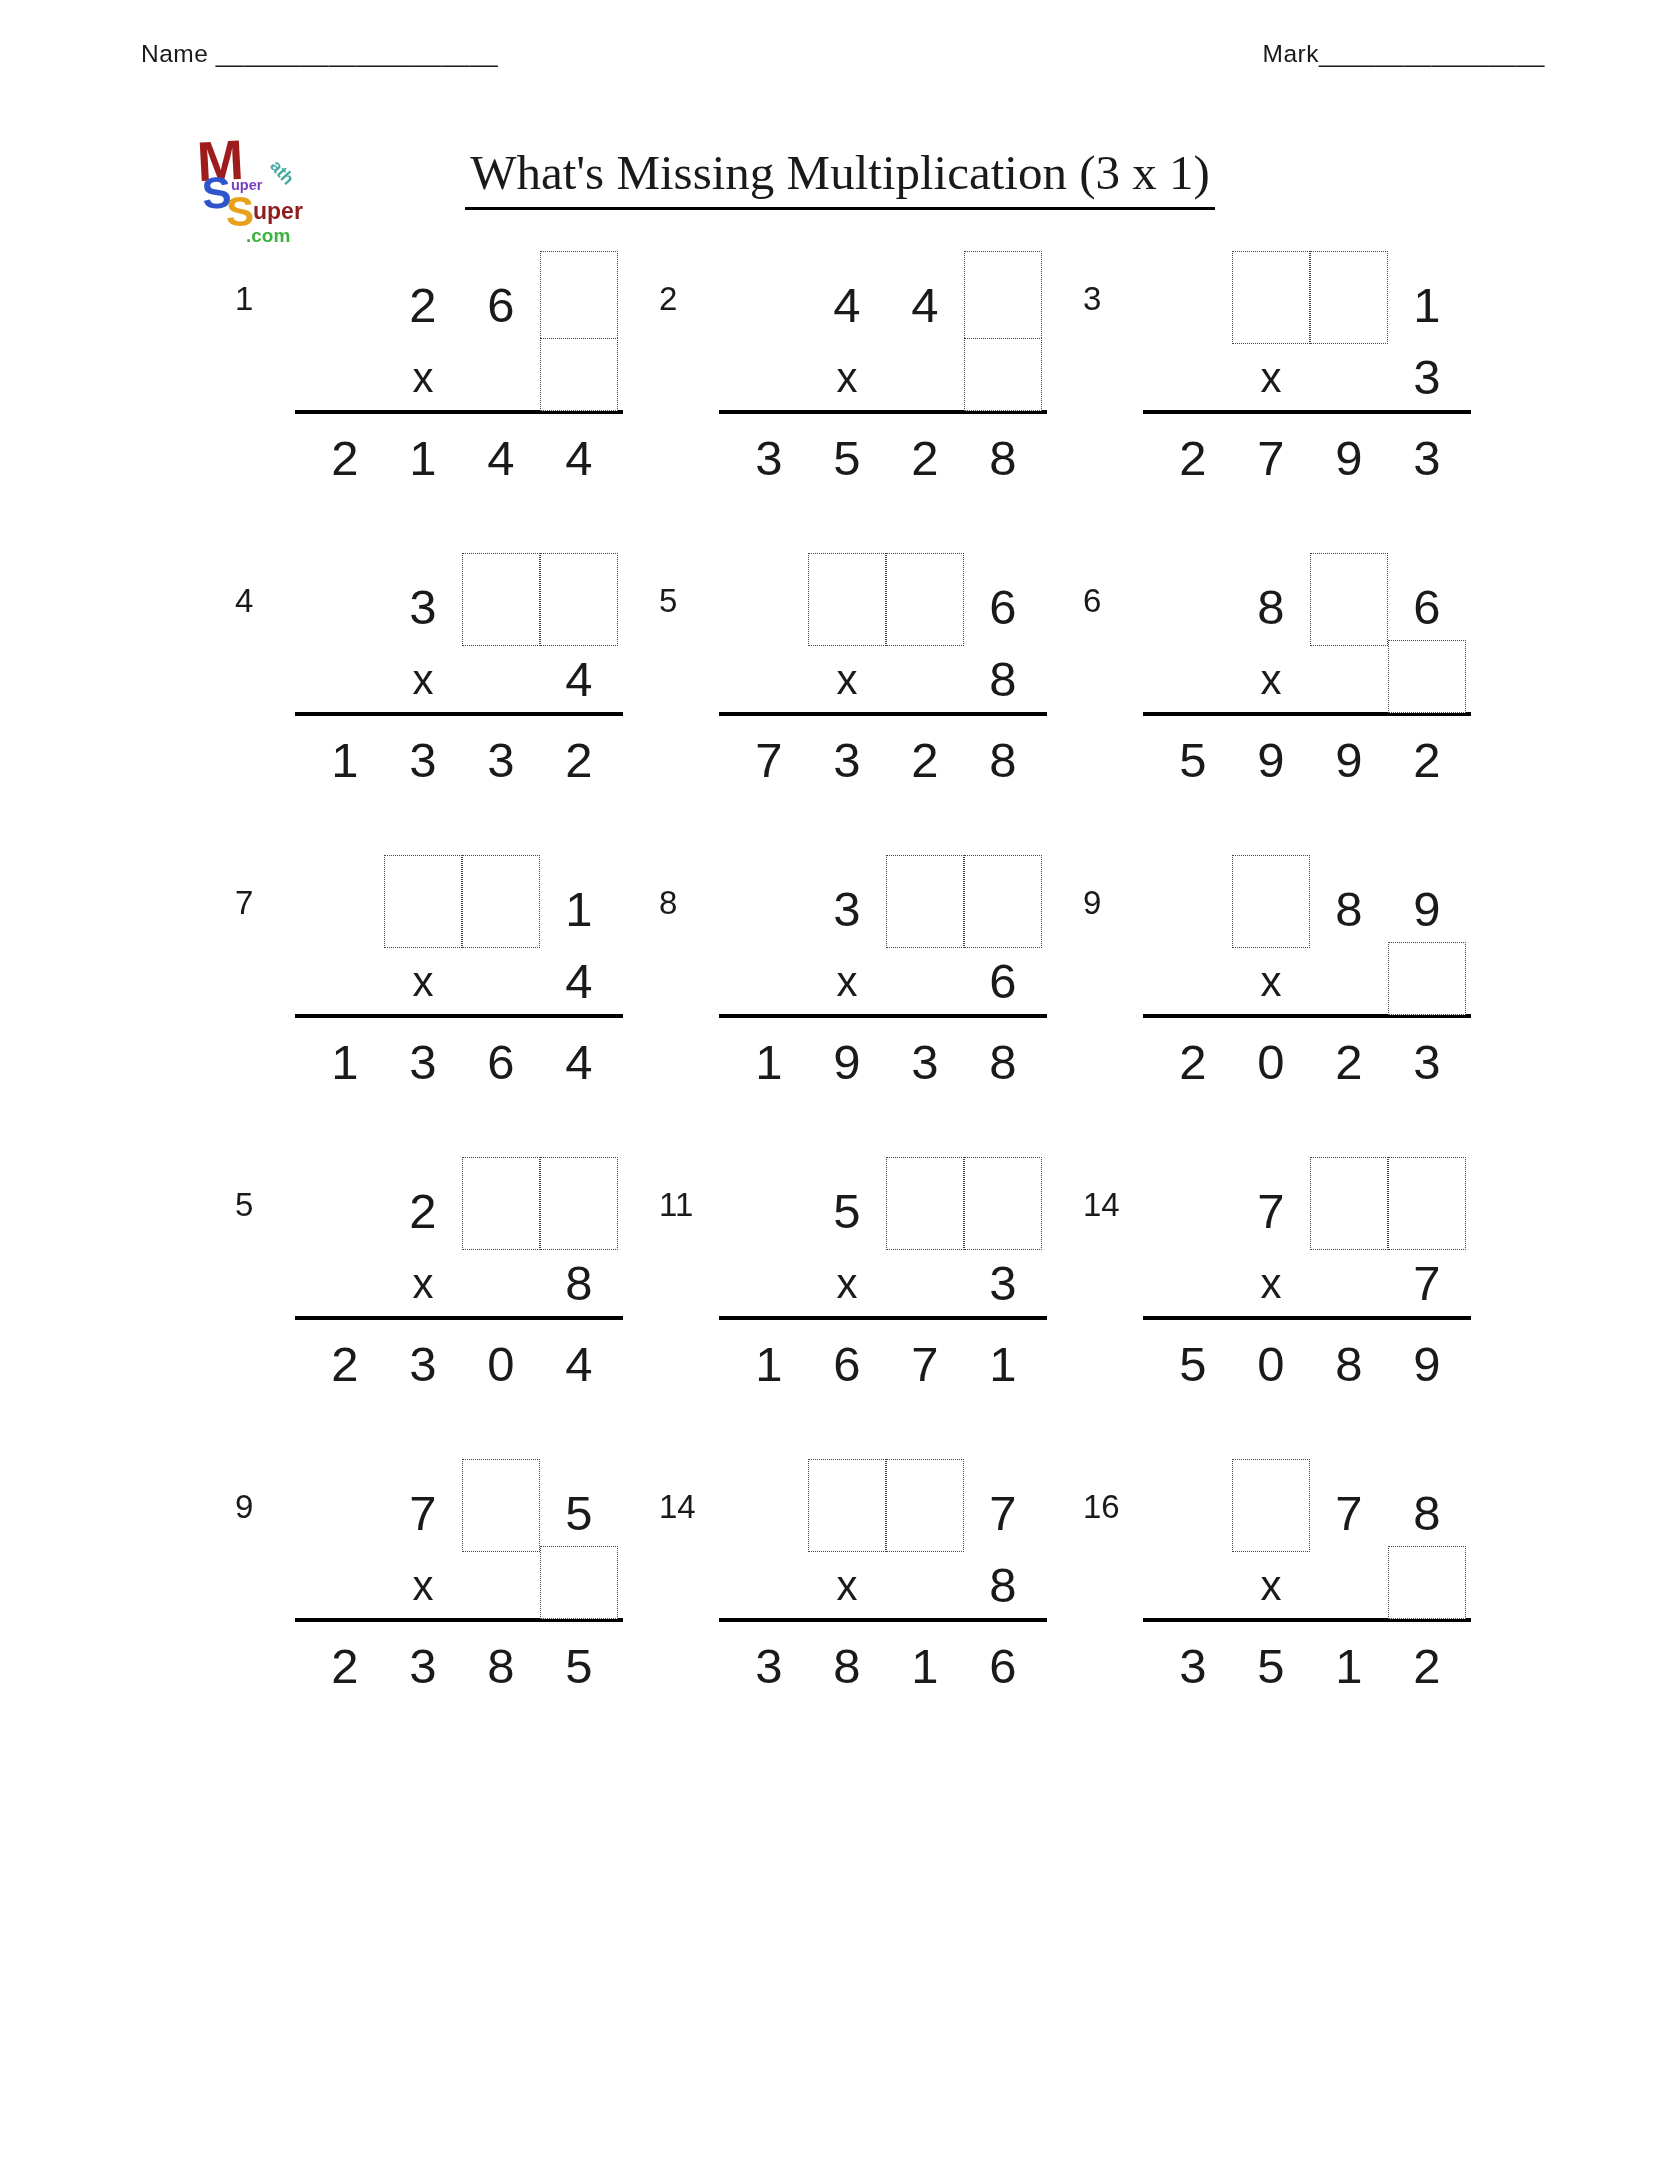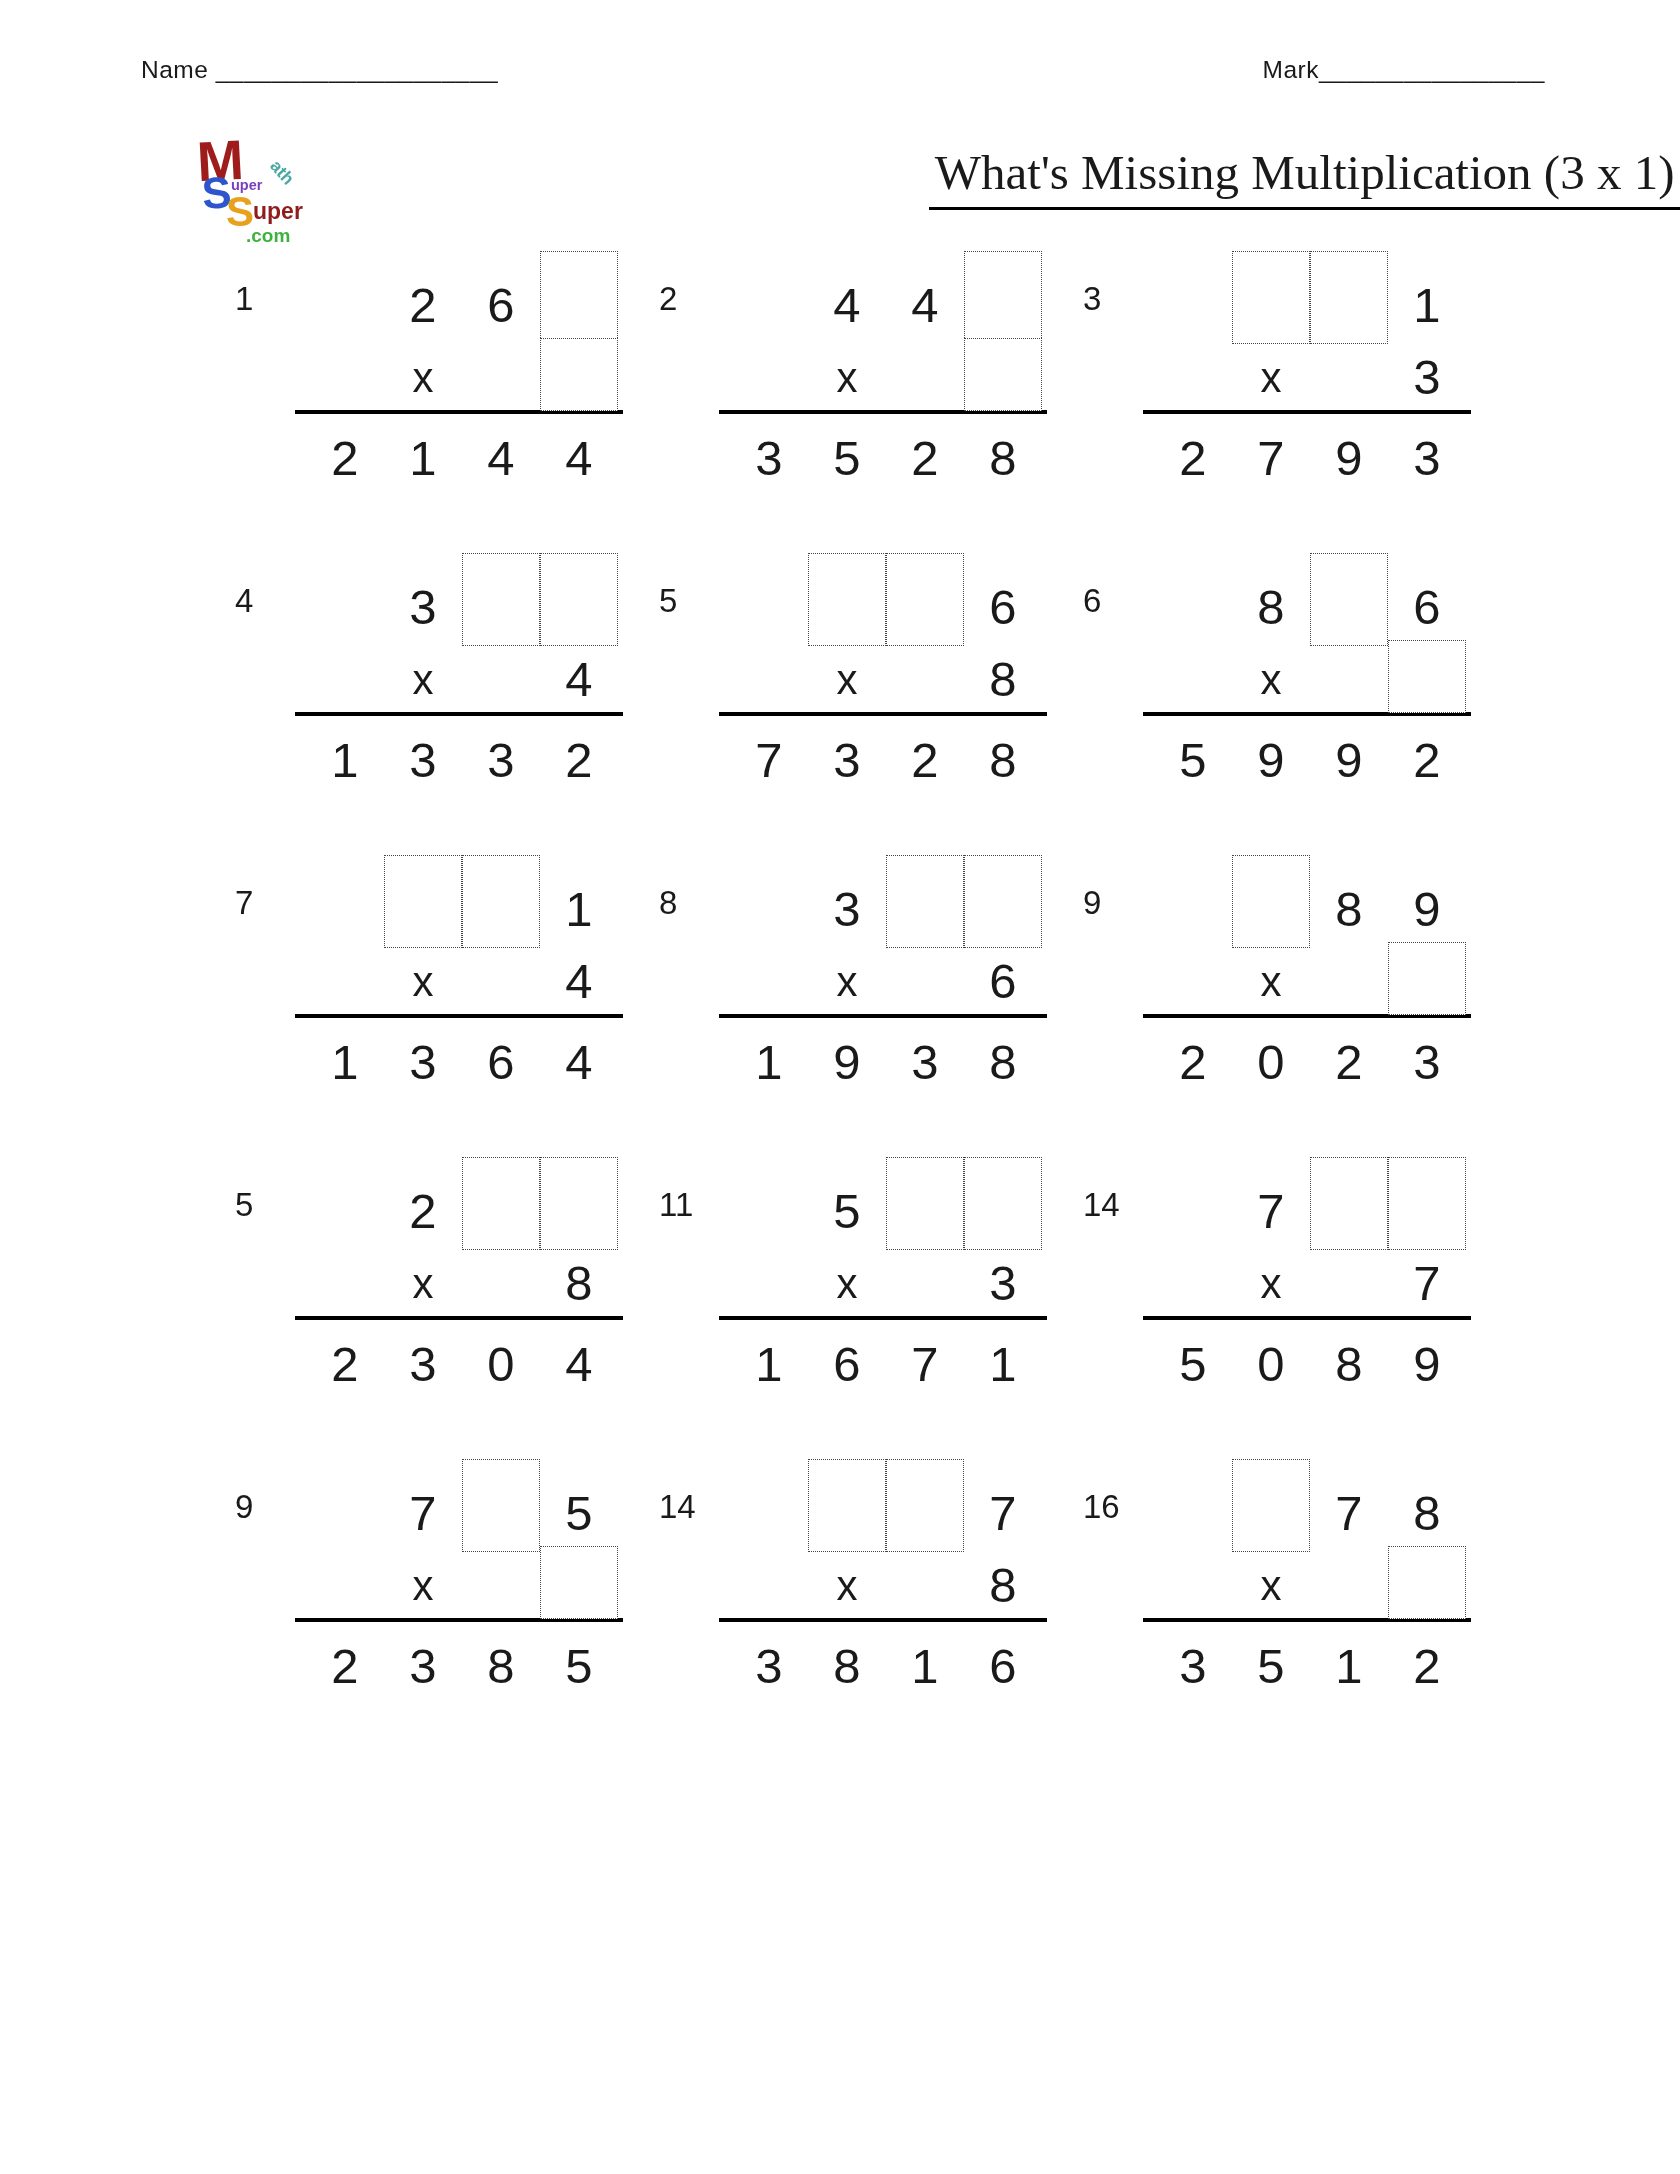--- a/index.html
+++ b/index.html
@@ -8,41 +8,41 @@
     width:1680px; height:2175px;
     margin:0 auto;
     background:#ffffff;
     font-family:"Liberation Sans", sans-serif;
     color:#1a1a1a;
     overflow:hidden;
   }
 
   
   .top-row {
-    position:absolute; top:56px; left:141px; right:135px;
+    position:absolute; top:40px; left:141px; right:135px;
     display:flex; justify-content:space-between;
     font-size:24.5px; letter-spacing:0.5px;
   }
 
   .logo {
     position:absolute; top:133px; left:191px;
     width:114px; height:118px;
   }
   .logo span { position:absolute; line-height:1; font-weight:bold; }
   .logo .l-m    { top:0px;   left:5.5px;  font-size:56px; transform:rotate(-3deg); }
   .logo .l-ath  { top:31px;  left:78px; font-size:17.3px; transform:rotate(48deg); font-weight:600;}
   .logo .l-s1   { top:38px;  left:11px; font-size:44px; transform:rotate(-4deg);}
   .logo .l-uper { top:45px;  left:40px; font-size:14.5px; font-weight:600;}
   .logo .l-s2   { top:58px;  left:35px; font-size:42px; }
   .logo .l-tore { top:67px;  left:62px; font-size:23px; }
   .logo .l-com  { top:93px; left:55px; font-size:19px; }
 
   .title {
     position:absolute; top:145px; left:0; right:0;
-    text-align:right;
+    text-align:center;
     font-family:"Liberation Serif", serif;
     font-size:49px; line-height:1.15;
   }
   .title .title-inner {
     display:inline-block;
     border-bottom:3.6px solid #000;
     padding:0 5.5px 5.5px 5.5px;
   }
 
   

